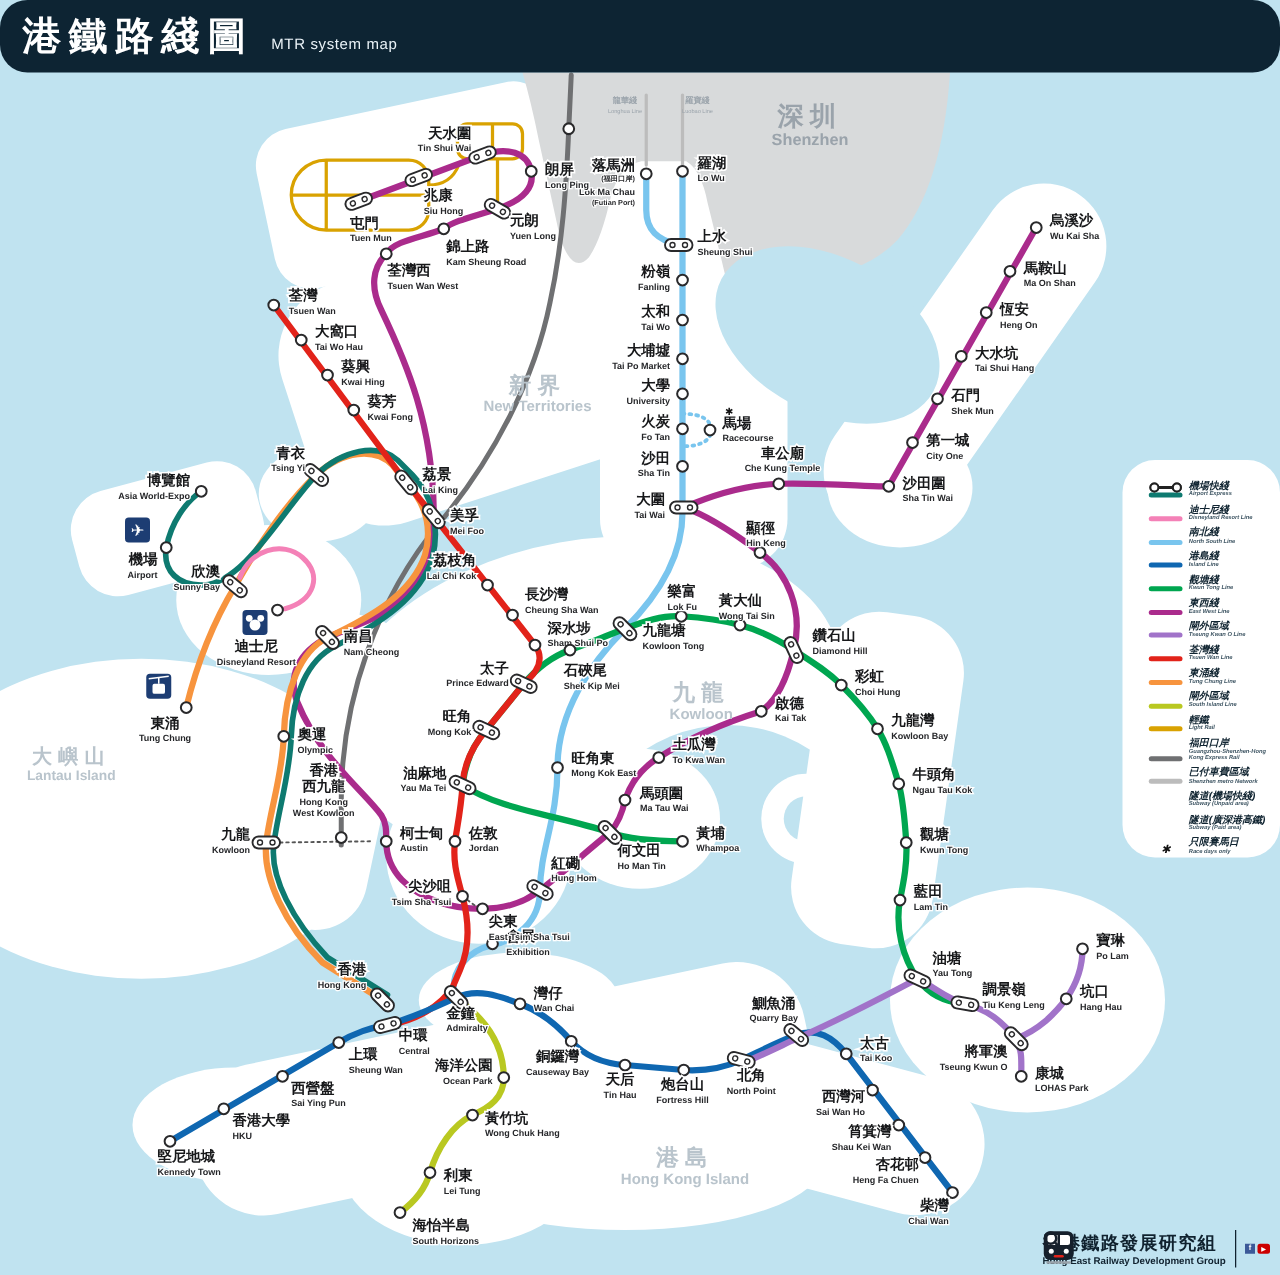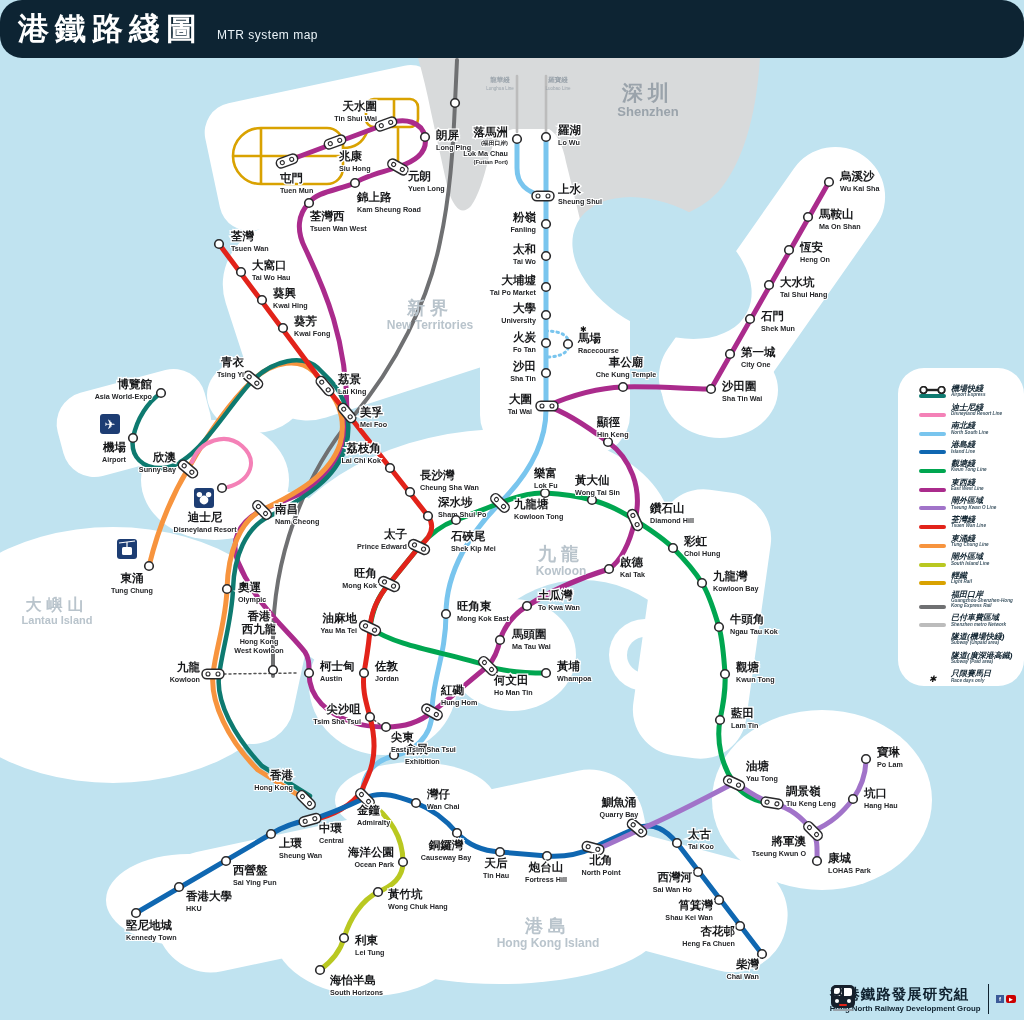--- a/index.html
+++ b/index.html
@@ -908,21 +908,21 @@
       <rect x="1" y="1" width="24" height="23" rx="5" fill="#16202c"></rect>
       <rect x="4" y="4" width="18" height="8" rx="2" fill="#ffffff"></rect>
       <rect x="12" y="4" width="2" height="8" fill="#16202c"></rect>
       <circle cx="7" cy="17" r="2" fill="#ffffff"></circle>
       <circle cx="19" cy="17" r="2" fill="#ffffff"></circle>
       <rect x="9" y="20" width="8" height="2" rx="1" fill="#e2231a"></rect>
       <rect x="3" y="25" width="20" height="2" rx="1" fill="#9aa3ab"></rect>
     </svg>
     <div>
       <div class="credit-zh">香港鐵路發展研究組</div>
-      <div class="credit-en">Hong North Railway Development Group</div>
+      <div class="credit-en">Hong East Railway Development Group</div>
     </div>
     <div class="credit-div"></div>
     <div class="social">
       <svg width="16" height="16" viewBox="0 0 16 16">
         <circle cx="6.5" cy="6.5" r="4.5" fill="none" stroke="#16202c" stroke-width="2"></circle>
         <line x1="10" y1="10" x2="14.5" y2="14.5" stroke="#16202c" stroke-width="2"></line>
       </svg>
       <div class="social-row">
         <span class="fb">f</span>
         <span class="yt">▶</span>

